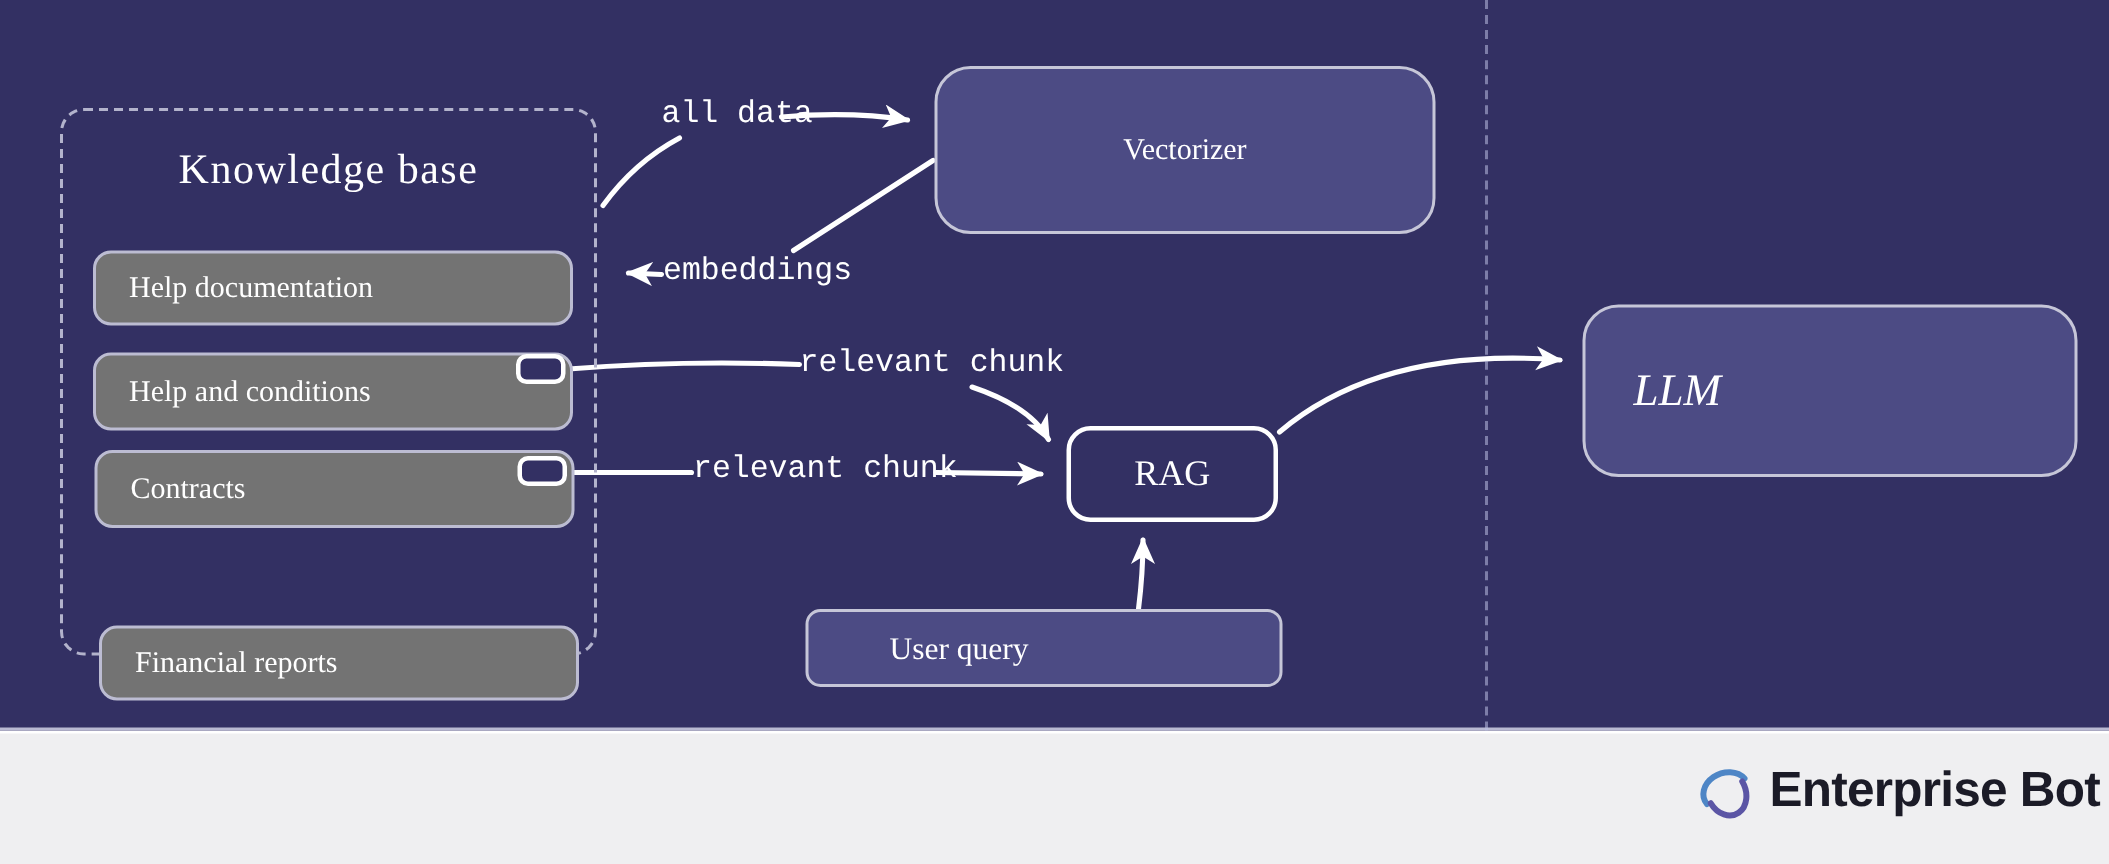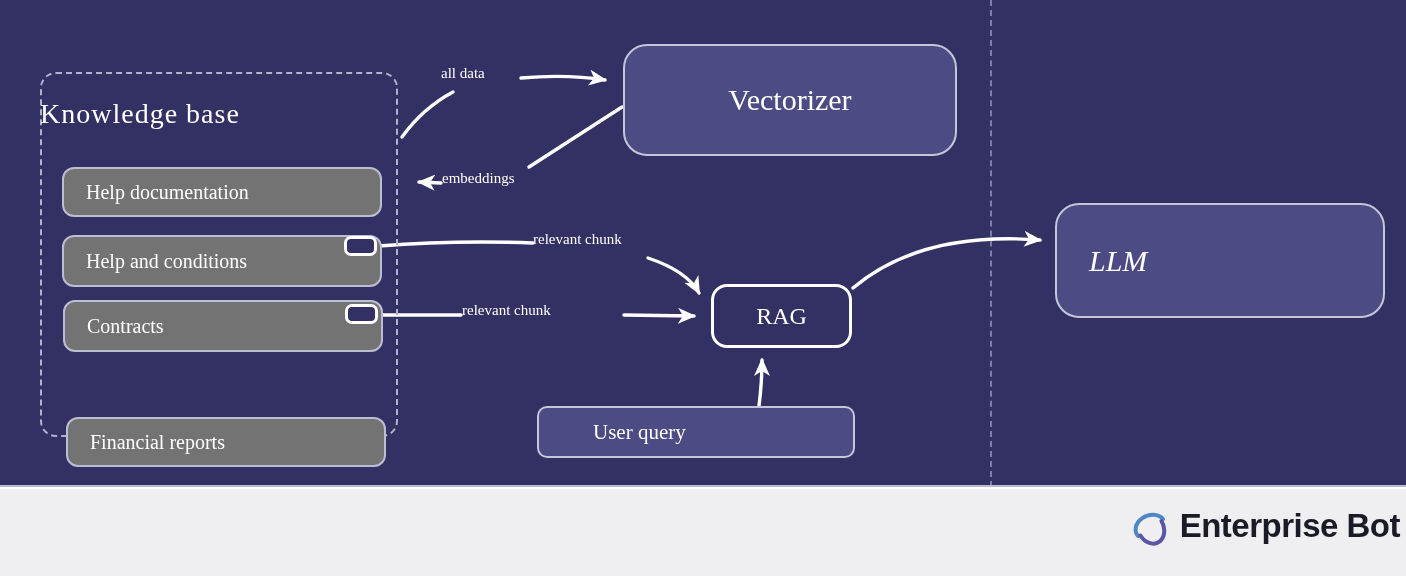--- a/index.html
+++ b/index.html
@@ -40,21 +40,21 @@
     position: absolute;
     left: 40px; top: 72px;
     width: 358px; height: 365px;
     border: 2px dashed #b3b3cc;
     border-radius: 16px;
   }
   .kb-title {
     position: absolute;
     left: 40px; top: 98px;
     width: 358px;
-    text-align: left;
+    text-align: center;
     color: #ffffff;
     font-family: cursive;
     font-size: 28px;
     letter-spacing: 1px;
     white-space: nowrap;
   }
   .kb-item {
     position: absolute;
     left: 62px;
     width: 320px;
@@ -92,21 +92,21 @@
     font-family: cursive;
     display: flex;
     align-items: center;
     white-space: nowrap;
   }
   .node-vectorizer {
     left: 623px; top: 44px;
     width: 334px; height: 112px;
     border-radius: 24px;
     justify-content: center;
-    font-size: 30px;
+    font-size: 20px;
   }
   .node-llm {
     left: 1055px; top: 203px;
     width: 330px; height: 115px;
     border-radius: 24px;
     padding-left: 32px;
     font-size: 30px;
     font-style: italic;
   }
   .node-rag {
@@ -122,22 +122,22 @@
     left: 537px; top: 406px;
     width: 318px; height: 52px;
     border-radius: 10px;
     padding-left: 54px;
     font-size: 21px;
   }
   
   .edge-label {
     position: absolute;
     color: #ffffff;
-    font-family: Liberation Serif, serif;
-    font-size: 15px;
+    font-family: Liberation Mono, monospace;
+    font-size: 21px;
     font-weight: 500;
     white-space: nowrap;
   }
   .lbl-all-data { left: 441px; top: 65px; }
   .lbl-embeddings { left: 442px; top: 170px; }
   .lbl-chunk-top { left: 533px; top: 231px; }
   .lbl-chunk-bottom { left: 462px; top: 302px; }
   
   .footer {
     position: absolute;

